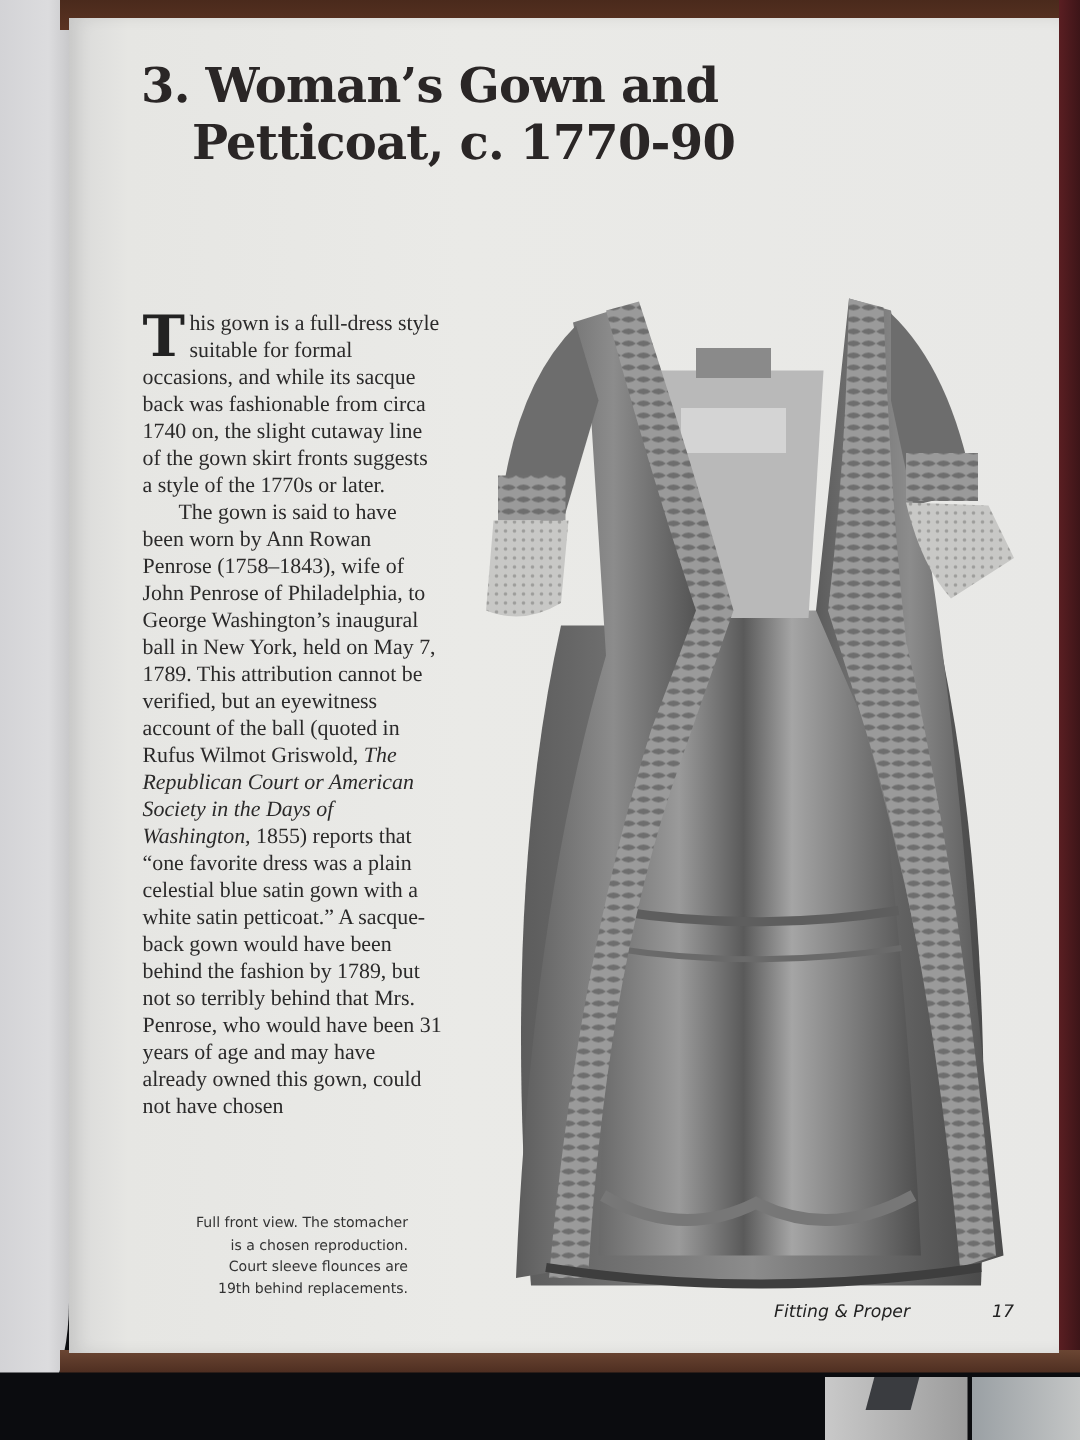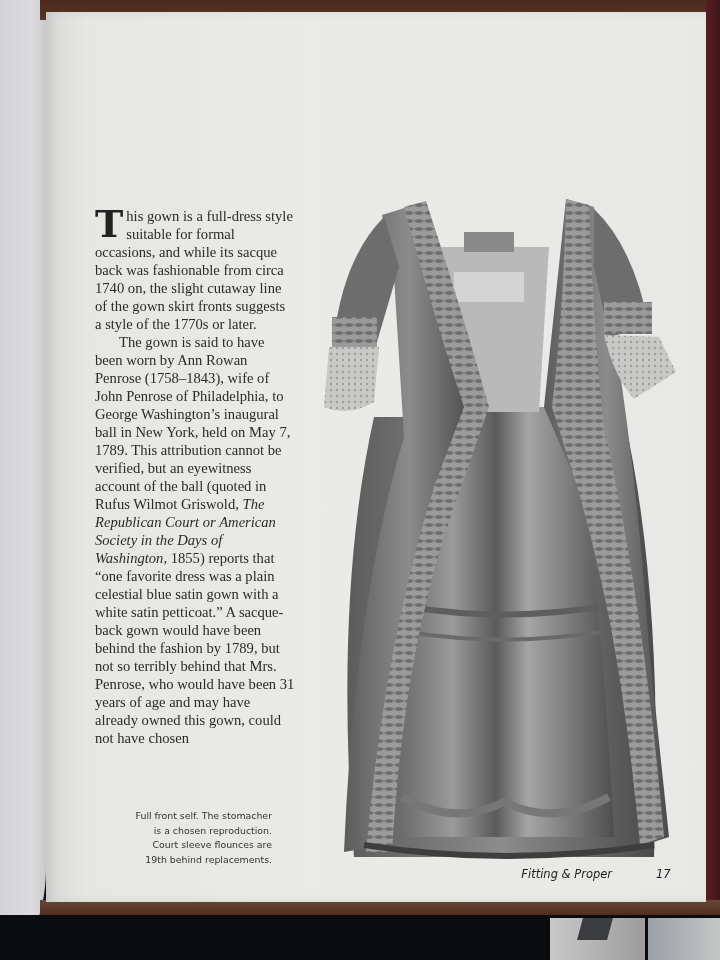--- a/index.html
+++ b/index.html
@@ -71,41 +71,45 @@
       font-size: 38px; line-height: 30px; margin: 2px 3px 0 0; color: #222;
     }
     .caption {
       position: absolute; left: 64px; top: 797px; width: 162px;
       text-align: right; font-family: "DejaVu Sans", sans-serif;
       font-size: 9.4px; line-height: 14.5px; color: #333;
     }
     .footer {
       position: absolute; left: 470px; top: 855px; width: 160px;
       font-family: "DejaVu Sans", sans-serif; font-style: italic;
-      font-size: 11.5px; color: #222; display: flex; justify-content: center; gap: 44px;
+      font-size: 11.5px; color: #222; display: flex; justify-content: space-between; gap: 44px;
     }
     .photo {
       position: absolute; left: 258px; top: 165px; width: 372px; height: 688px;
     }
     .photo svg { width: 100%; height: 100%; display: block; }
   </style>
 </head>
 <body>
 
 <div class="left-page"></div>
 <div class="cover-top"></div>
 <div class="cover-right"></div>
 <div class="cover-bottom"></div>
 <div class="floor"></div>
 <div class="floor-rug"></div>
 <div class="floor-rug-dark"></div>
 <div class="floor-right"></div>
 
 <div class="page">
 
+  <h1 class="title">
+    <span>3. Woman’s Gown and</span>
+    <span class="line2">Petticoat, c. 1770-90</span>
+  </h1>
 
 
   <div class="body-text">
     <p><span class="dropcap">T</span><span>his gown is a full-dress style suitable for formal occasions, and while its sacque back was fashionable from circa 1740 on, the slight cutaway line of the gown skirt fronts suggests a style of the 1770s or later.</span></p>
     <p><span>The gown is said to have been worn by Ann Rowan Penrose (1758–1843), wife of John Penrose of Philadelphia, to George Washington’s inaugural ball in New York, held on May 7, 1789. This attribution cannot be verified, but an eyewitness account of the ball (quoted in Rufus Wilmot Griswold, </span><i>The Republican Court or American Society in the Days of Washington,</i><span> 1855) reports that “one favorite dress was a plain celestial blue satin gown with a white satin petticoat.” A sacque-back gown would have been behind the fashion by 1789, but not so terribly behind that Mrs. Penrose, who would have been 31 years of age and may have already owned this gown, could not have chosen</span></p>
   </div>
 
   <div class="photo">
     <svg viewBox="0 0 372 688" xmlns="http://www.w3.org/2000/svg">
       <defs>
@@ -161,21 +165,21 @@
       <rect x="300" y="125" width="48" height="32" fill="url(#ruche)"></rect>
 
       <path d="M25 170 L75 170 L70 225 Q45 240 20 230 Z" fill="url(#lace)"></path>
       <path d="M300 158 L355 160 L372 195 L330 222 Q310 200 300 158 Z" fill="url(#lace)"></path>
 
       <path d="M60 668 Q200 690 350 668" stroke="#3e3e3e" stroke-width="6" fill="none"></path>
     </svg>
   </div>
 
   <div class="caption">
-    <div>Full front self. The stomacher</div>
+    <div>Full front view. The stomacher</div>
     <div>is a chosen reproduction.</div>
     <div>Court sleeve flounces are</div>
     <div>19th behind replacements.</div>
   </div>
 
   <div class="footer">
     <span>Fitting &amp; Proper</span>
     <span>17</span>
   </div>
 </div>

